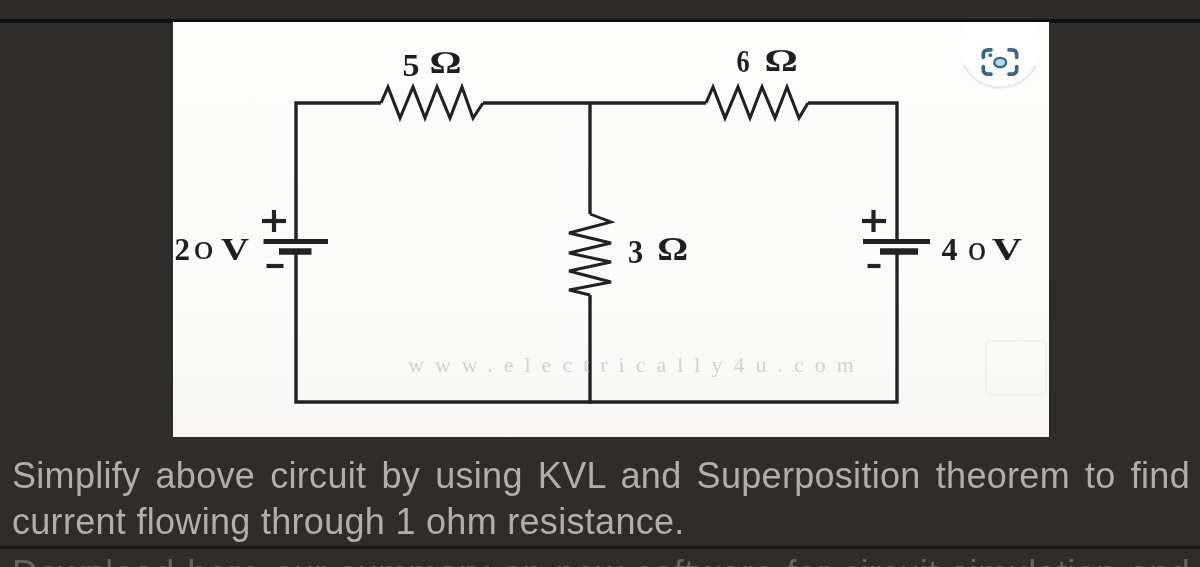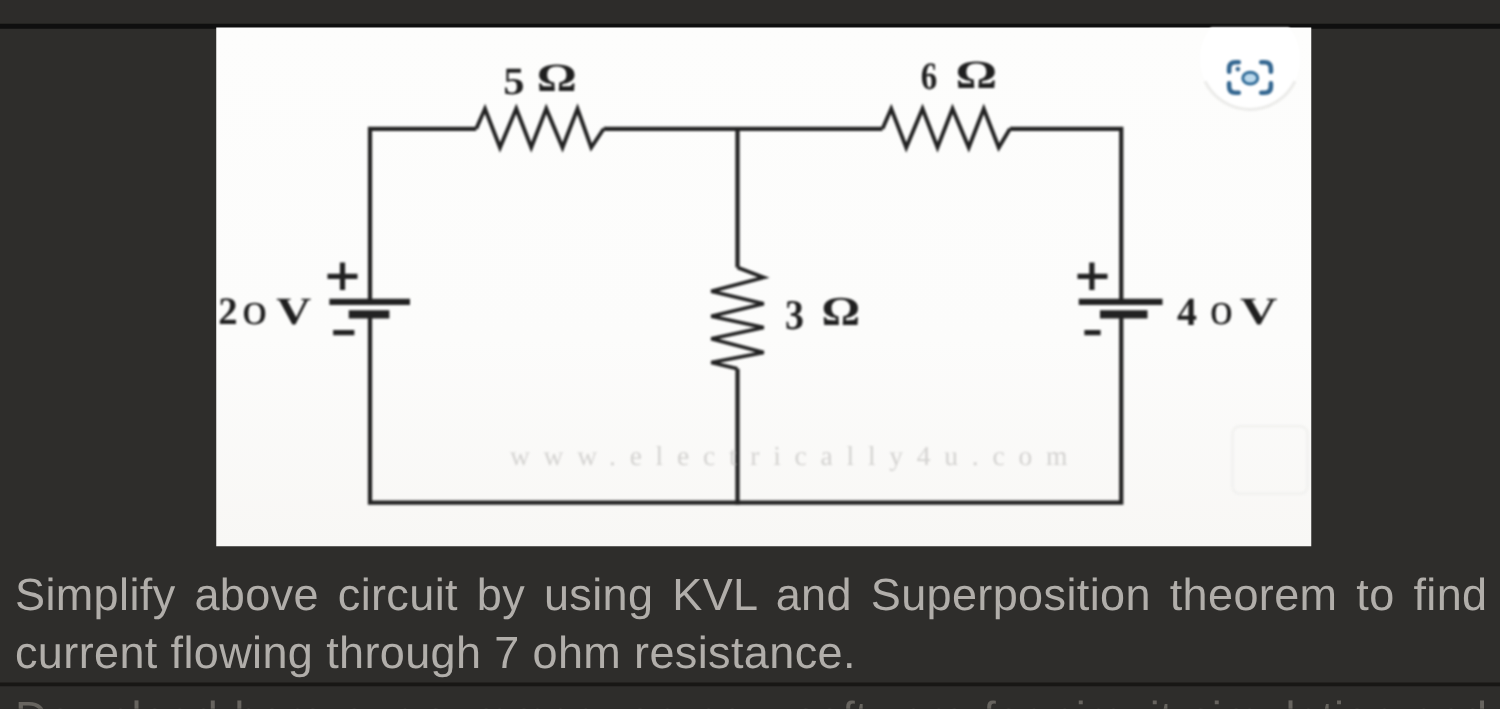--- a/index.html
+++ b/index.html
@@ -92,15 +92,15 @@
     </g>
     <g stroke="#336690" stroke-width="3.7" fill="none" stroke-linecap="round">
       <path d="M991 49.8 L988.3 49.8 Q983.3 49.8 983.3 54.8 L983.3 57.3"></path>
       <path d="M1009 49.8 L1011.7 49.8 Q1016.7 49.8 1016.7 54.8 L1016.7 57.3"></path>
       <path d="M991 74.2 L988.3 74.2 Q983.3 74.2 983.3 69.2 L983.3 66.7"></path>
       <path d="M1009 74.2 L1011.7 74.2 Q1016.7 74.2 1016.7 69.2 L1016.7 66.7"></path>
     </g>
     <ellipse cx="1000.2" cy="62.5" rx="6" ry="4.7" fill="#bcd9ec" stroke="#2e6a97" stroke-width="2.3"></ellipse>
     <circle cx="990.3" cy="55.2" r="1.9" fill="#3d6b92"></circle>
   </svg>
-  <div id="mainText">Simplify above circuit by using KVL and Superposition theorem to find current flowing through 7 ohm resistance.</div>
+  <div id="mainText">Simplify above circuit by using KVL and Superposition theorem to find current flowing through 1 ohm resistance.</div>
   <div id="botline"></div>
   <div id="cutText">Download here our summary on new software for circuit simulation and solved data more text continues here below</div>
 
 </body></html>

